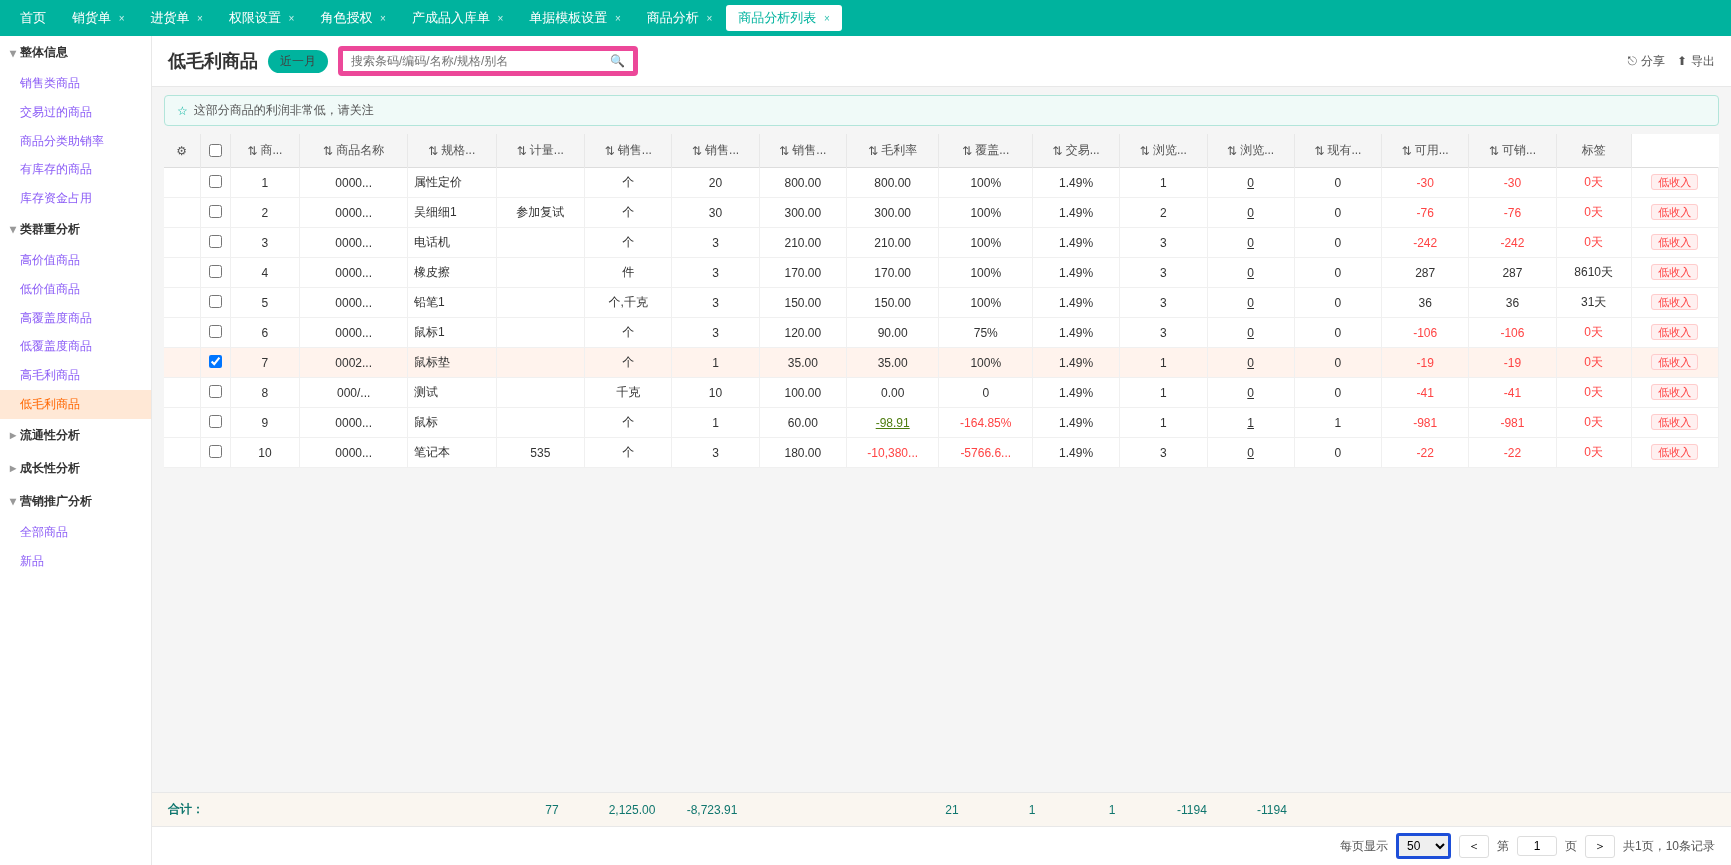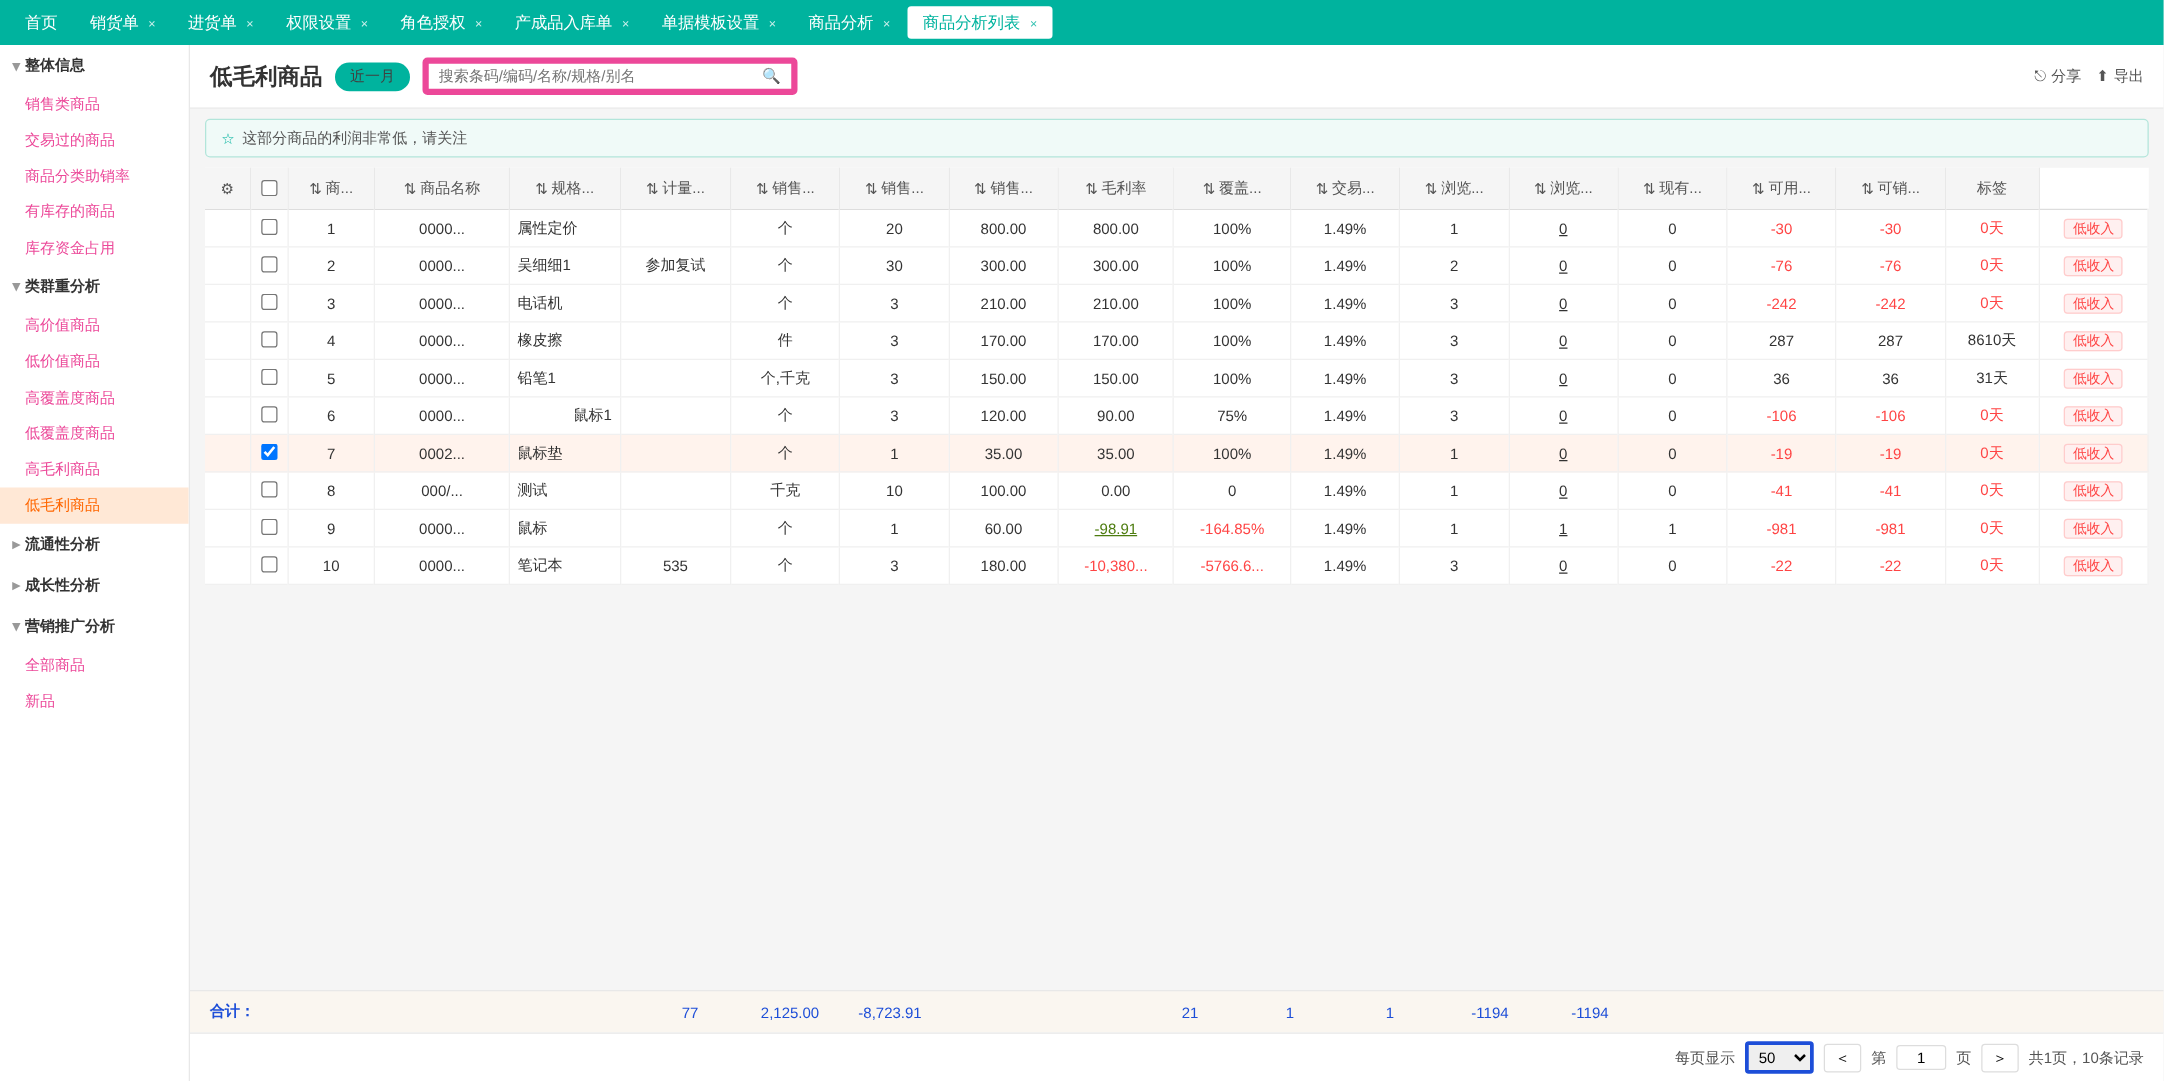--- a/index.html
+++ b/index.html
@@ -45,21 +45,21 @@
       padding: 8px 10px;
       font-size: 12px;
       color: #333;
       cursor: pointer;
       font-weight: bold;
     }
     .sidebar-group-title .arrow { margin-right: 4px; color: #999; }
     .sidebar-item {
       padding: 6px 10px 6px 20px;
       font-size: 12px;
-      color: #ec4899;
+      color: #8b5cf6;
       cursor: pointer;
       line-height: 1.4;
     }
     .sidebar-item.active { background: #ffe8d6; color: #ff6600; }
 
     
     .content-area {
       flex: 1;
       display: flex;
       flex-direction: column;
@@ -193,21 +193,21 @@
 
     
     .table-footer {
       background: #faf6f0;
       border-top: 1px solid #e8e8e8;
       display: flex;
       align-items: center;
       padding: 8px 16px;
       gap: 8px;
       font-size: 12px;
-      color: #1d4ed8;
+      color: #0f766e;
     }
     .footer-total-label { font-weight: bold; }
     .footer-cell {
       padding: 0 8px;
       text-align: center;
       min-width: 80px;
     }
 
     
     .pagination-bar {
@@ -508,21 +508,21 @@
       <td style="">36</td>
       <td style="">36</td>
       <td style="">31天</td>
       <td><span class="tag-badge">低收入</span></td>
     </tr>
             <tr>
       <td></td>
       <td><input type="checkbox" style=""></td>
       <td>6</td>
       <td>0000...</td>
-      <td style="text-align:right;">鼠标1</td>
+      <td style="text-align:left;">鼠标1</td>
       <td></td>
       <td>个</td>
       <td>3</td>
       <td>120.00</td>
       <td style="">90.00</td>
       <td style="">75%</td>
       <td>1.49%</td>
       <td>3</td>
       <td style="text-decoration:underline;color:#333;">0</td>
       <td>0</td>

